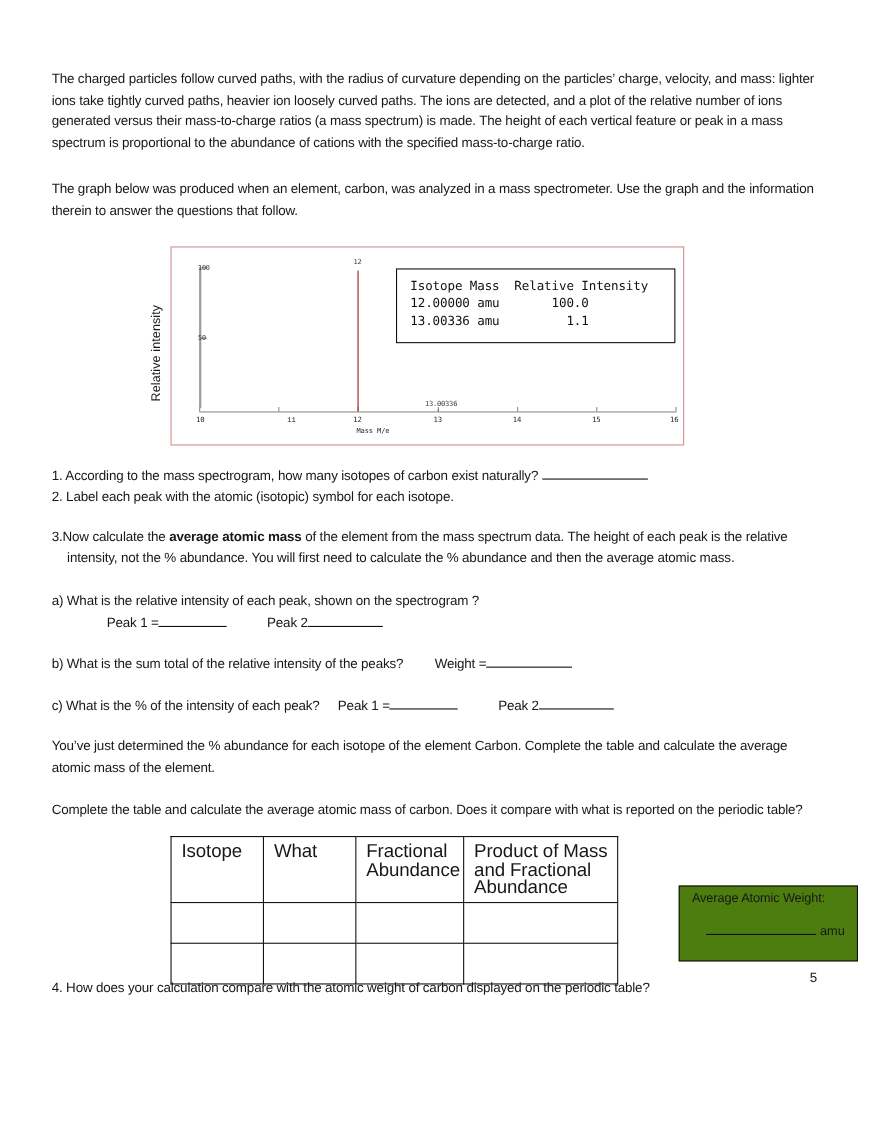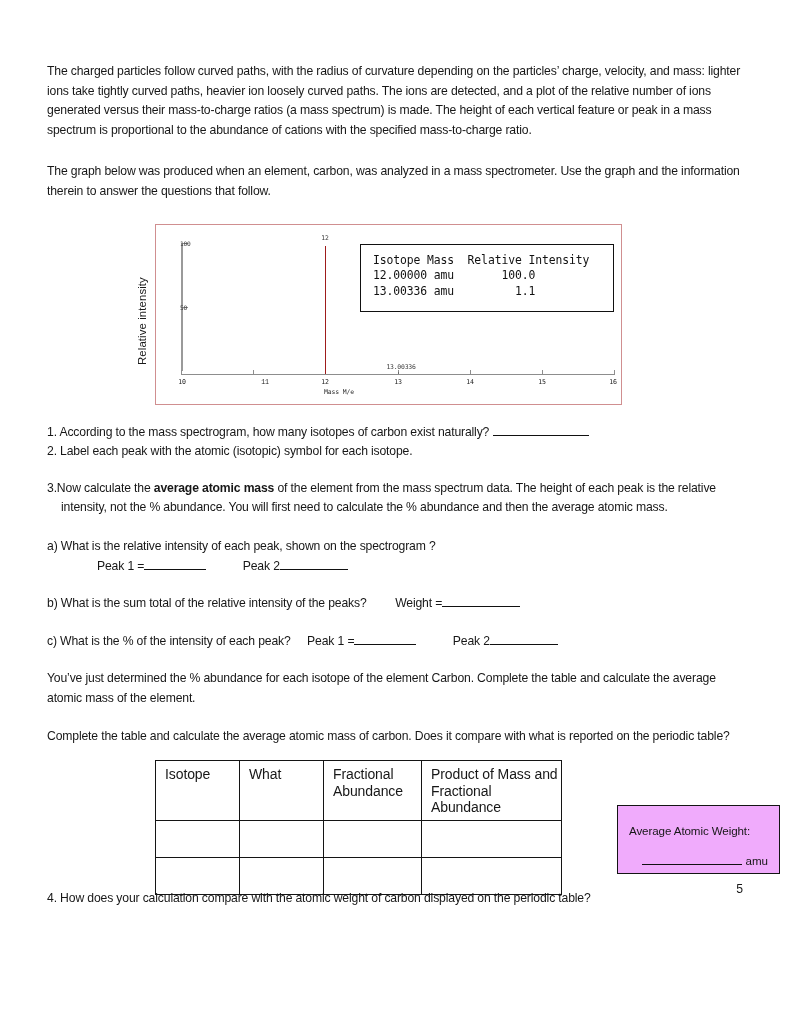--- a/index.html
+++ b/index.html
@@ -158,41 +158,41 @@
   .table-zone { position: relative; margin-top: 14px; height: 115px; }
   table.grid {
     position: absolute;
     left: 108px; top: 0;
     border-collapse: collapse;
     table-layout: fixed;
     width: 406px;
   }
   table.grid td {
     border: 1.6px solid #141414;
-    font-size: 14px;
+    font-size: 17px;
     line-height: 16.5px;
     color: #171717;
     vertical-align: top;
     padding: 5px 0 4px 9px;
     letter-spacing: -0.1px;
   }
   .col1 { width: 84px; }
   .col2 { width: 84px; }
   .col3 { width: 98px; }
   .col4 { width: 140px; }
   .row-blank td { height: 37px; }
   .aaw-box {
     position: absolute;
     left: 570px;
     top: 45px;
     width: 163px;
     height: 69px;
     border: 1.6px solid #141414;
-    background: #f0abfc;
-    padding: 18px 11px 0 11px;
+    background: #4d7c0f;
+    padding: 4px 11px 0 11px;
   }
   .aaw-title { font-size: 11.6px; color: #171717; letter-spacing: -0.1px; }
   .aaw-line { margin-top: 17px; text-align: right; font-size: 11.6px; color: #171717; }
 
   .pagenum {
     position: absolute;
     right: 48px;
     bottom: 68px;
     font-size: 12.2px;
     color: #171717;

